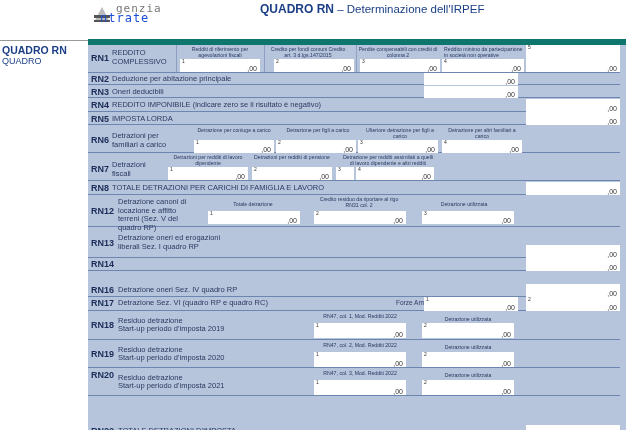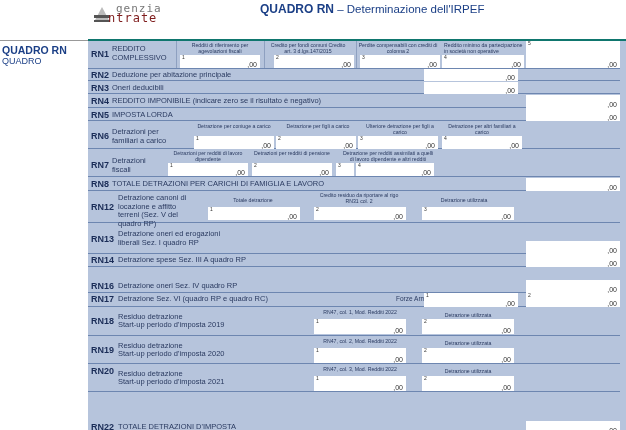--- a/index.html
+++ b/index.html
@@ -1,27 +1,27 @@
 <!DOCTYPE html>
 <html><head>
 <meta charset="utf-8">
 <style>
 *{box-sizing:border-box;margin:0;padding:0}
 body{width:626px;height:430px;background:#fff;font-family:"Liberation Sans",sans-serif;position:relative;overflow:hidden;color:#1a2a4a}
 .logo{position:absolute;left:92px;top:2px;width:90px;height:24px}
 .logo .mark{position:absolute;left:0;top:2px;width:20px;height:20px}
 .logo .t1{position:absolute;left:24px;top:0px;font-family:"DejaVu Sans Mono",monospace;font-size:11px;color:#777;letter-spacing:1px}
-.logo .t2{position:absolute;left:16px;top:9px;font-family:"DejaVu Sans Mono",monospace;font-size:12px;color:#7f1d1d;letter-spacing:1px}
+.logo .t2{position:absolute;left:8px;top:9px;font-family:"DejaVu Sans Mono",monospace;font-size:12px;color:#1d4ed8;letter-spacing:1px}
 .title{position:absolute;left:260px;top:2px;font-size:11.5px;color:#1b3f86;white-space:nowrap}
 .title b{font-weight:bold;font-size:12px}
 .side{position:absolute;left:2px;top:44px}
 .side .s1{font-size:10.5px;font-weight:bold;color:#1b3f86}
 .side .s2{font-size:9px;color:#1b3f86;margin-top:0}
 .topline{position:absolute;left:0;top:40px;width:88px;height:1px;background:#999}
-.form{position:absolute;left:88px;top:39px;width:538px;height:391px;background:#b6c4dc;border-top:2px solid #0f766e}
+.form{position:absolute;left:88px;top:39px;width:538px;height:391px;background:#b6c4dc;border-top:6px solid #0f766e}
 .row{position:absolute;left:0;width:532px;border-bottom:1px solid #6d86b0}
 .code{position:absolute;left:3px;font-weight:bold;font-size:9px;color:#1a2c57}
 .lbl{position:absolute;font-size:7.5px;color:#2a3a60;line-height:8.5px}
 .lbl.up{text-transform:uppercase}
 .box{position:absolute;background:#fff;height:13px}
 .box .n{position:absolute;left:2px;top:-1px;font-size:5px;color:#333}
 .box .v{position:absolute;right:3px;bottom:0px;font-size:7px;color:#333}
 .cap{position:absolute;font-size:5.2px;color:#2a3a60;text-align:center;line-height:6px}
 .sep{position:absolute;width:1px;background:#8ea0c0}
 </style>
@@ -190,21 +190,20 @@
   <div class="row" style="top:182px;height:31px">
     <span class="code" style="top:11px">RN13</span>
     <span class="lbl" style="left:30px;top:7px;width:110px">Detrazione oneri ed erogazioni liberali Sez. I quadro RP</span>
     <div class="box" style="left:438px;top:18px;width:94px;height:13px">
         <span class="v">,00</span>
       </div>
   </div>
 
   <div class="row" style="top:213px;height:13px">
     <span class="code" style="top:1px">RN14</span>
-    <span class="lbl" style="left:30px;top:2px">Detrazione spese Sez. III A quadro RP</span>
     <div class="box" style="left:438px;top:0;width:94px;height:13px">
         <span class="v">,00</span>
       </div>
   </div>
 
 
   <div class="row" style="top:239px;height:13px">
     <span class="code" style="top:1px">RN16</span>
     <span class="lbl" style="left:30px;top:2px">Detrazione oneri Sez. IV quadro RP</span>
     <div class="box" style="left:438px;top:0;width:94px;height:13px">

